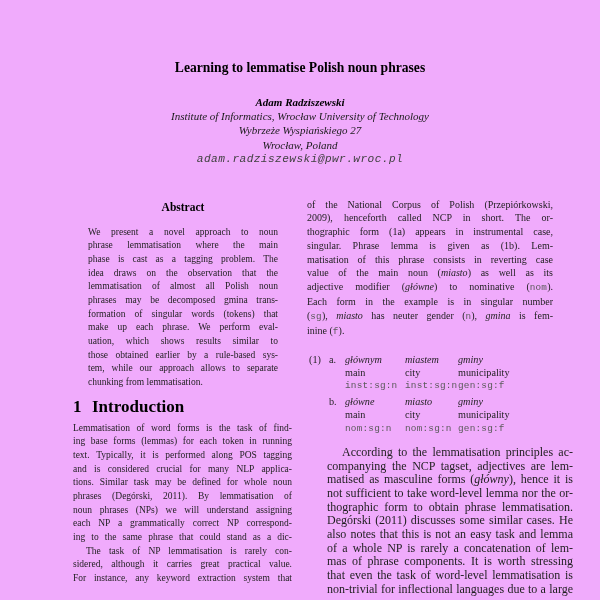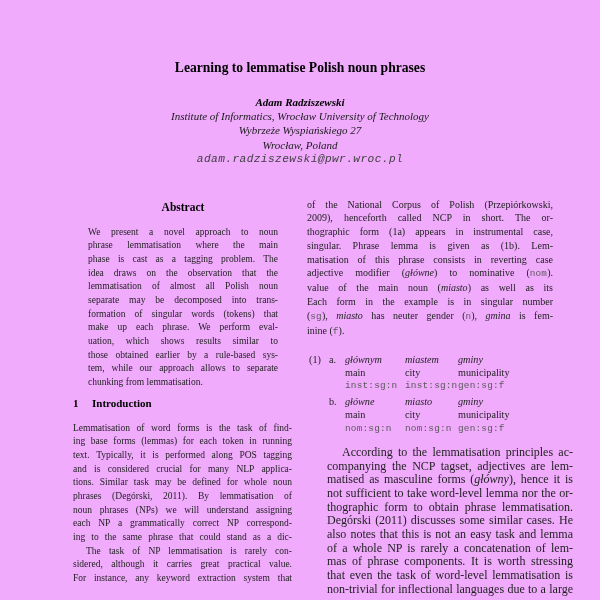--- a/index.html
+++ b/index.html
@@ -21,21 +21,21 @@
     color:#404040; letter-spacing:0.4px;
   }
   .abs-head {
     position:absolute; top:201px; left:88px; width:190px; text-align:center;
     font-weight:bold; font-size:11.5px; color:#000;
   }
   .col { position:absolute; }
   .abs-body { top:225.5px; left:88px; width:190px; font-size:9.5px; line-height:13.68px; }
   .sec-head {
     position:absolute; top:396.5px; left:73px; font-weight:bold;
-    font-size:11px; color:#000;
+    font-size:17px; color:#000;
   }
   .sec-num { display:inline-block; width:19px; }
   .intro { top:421.5px; left:73px; width:219px; font-size:9.5px; line-height:13.68px; }
   .rcol-top { top:197.5px; left:307px; width:246px; font-size:10px; line-height:13.8px; }
   .rcol-bottom { top:446px; left:307px; width:246px; font-size:12px; line-height:13.65px;margin-left:20px; }
   .ln { text-align:justify; text-align-last:justify; }
   .ln.pend { text-align-last:left; }
   .i { font-style:italic; }
   .m {
     font-family:"Liberation Mono", monospace; font-size:0.93em;
@@ -64,21 +64,21 @@
     <div class="email">adam.radziszewski@pwr.wroc.pl</div>
   </div>
 
   <div class="abs-head">Abstract</div>
   <div class="abs-body col">
       <div class="ln"><span>We present a novel approach to noun</span></div>
       <div class="ln"><span>phrase lemmatisation where the main</span></div>
       <div class="ln"><span>phase is cast as a tagging problem. The</span></div>
       <div class="ln"><span>idea draws on the observation that the</span></div>
       <div class="ln"><span>lemmatisation of almost all Polish noun</span></div>
-      <div class="ln"><span>separate may be decomposed into trans-</span></div>
+      <div class="ln"><span>phrases may be decomposed gmina trans-</span></div>
       <div class="ln"><span>formation of singular words (tokens) that</span></div>
       <div class="ln"><span>make up each phrase. We perform eval-</span></div>
       <div class="ln"><span>uation, which shows results similar to</span></div>
       <div class="ln"><span>those obtained earlier by a rule-based sys-</span></div>
       <div class="ln"><span>tem, while our approach allows to separate</span></div>
       <div class="ln pend"><span>chunking from lemmatisation.</span></div>
     </div>
 
   <div class="sec-head">
     <span class="sec-num">1</span><span>Introduction</span>
@@ -97,22 +97,22 @@
       <div class="ln"><span>sidered, although it carries great practical value.</span></div>
       <div class="ln"><span>For instance, any keyword extraction system that</span></div>
     </div>
 
   <div class="rcol-top col">
       <div class="ln"><span>of the National Corpus of Polish (Przepiórkowski,</span></div>
       <div class="ln"><span>2009), henceforth called NCP in short.  The or-</span></div>
       <div class="ln"><span>thographic form (1a) appears in instrumental case,</span></div>
       <div class="ln"><span>singular.  Phrase lemma is given as (1b).  Lem-</span></div>
       <div class="ln"><span>matisation of this phrase consists in reverting case</span></div>
+      <div class="ln"><span>value of the main noun (</span><span class="i">miasto</span><span>) as well as its</span></div>
       <div class="ln"><span>adjective modifier (</span><span class="i">główne</span><span>) to nominative (</span><span class="m">nom</span><span>).</span></div>
-      <div class="ln"><span>value of the main noun (</span><span class="i">miasto</span><span>) as well as its</span></div>
       <div class="ln"><span>Each form in the example is in singular number</span></div>
       <div class="ln"><span>(</span><span class="m">sg</span><span>), </span><span class="i">miasto</span><span> has neuter gender (</span><span class="m">n</span><span>), </span><span class="i">gmina</span><span> is fem-</span></div>
       <div class="ln pend"><span>inine (</span><span class="m">f</span><span>).</span></div>
     </div>
 
   <div class="example">
       <div class="ex-row">
         <div class="ex-line">
           <span>(1)</span>
           <span>a.</span>

